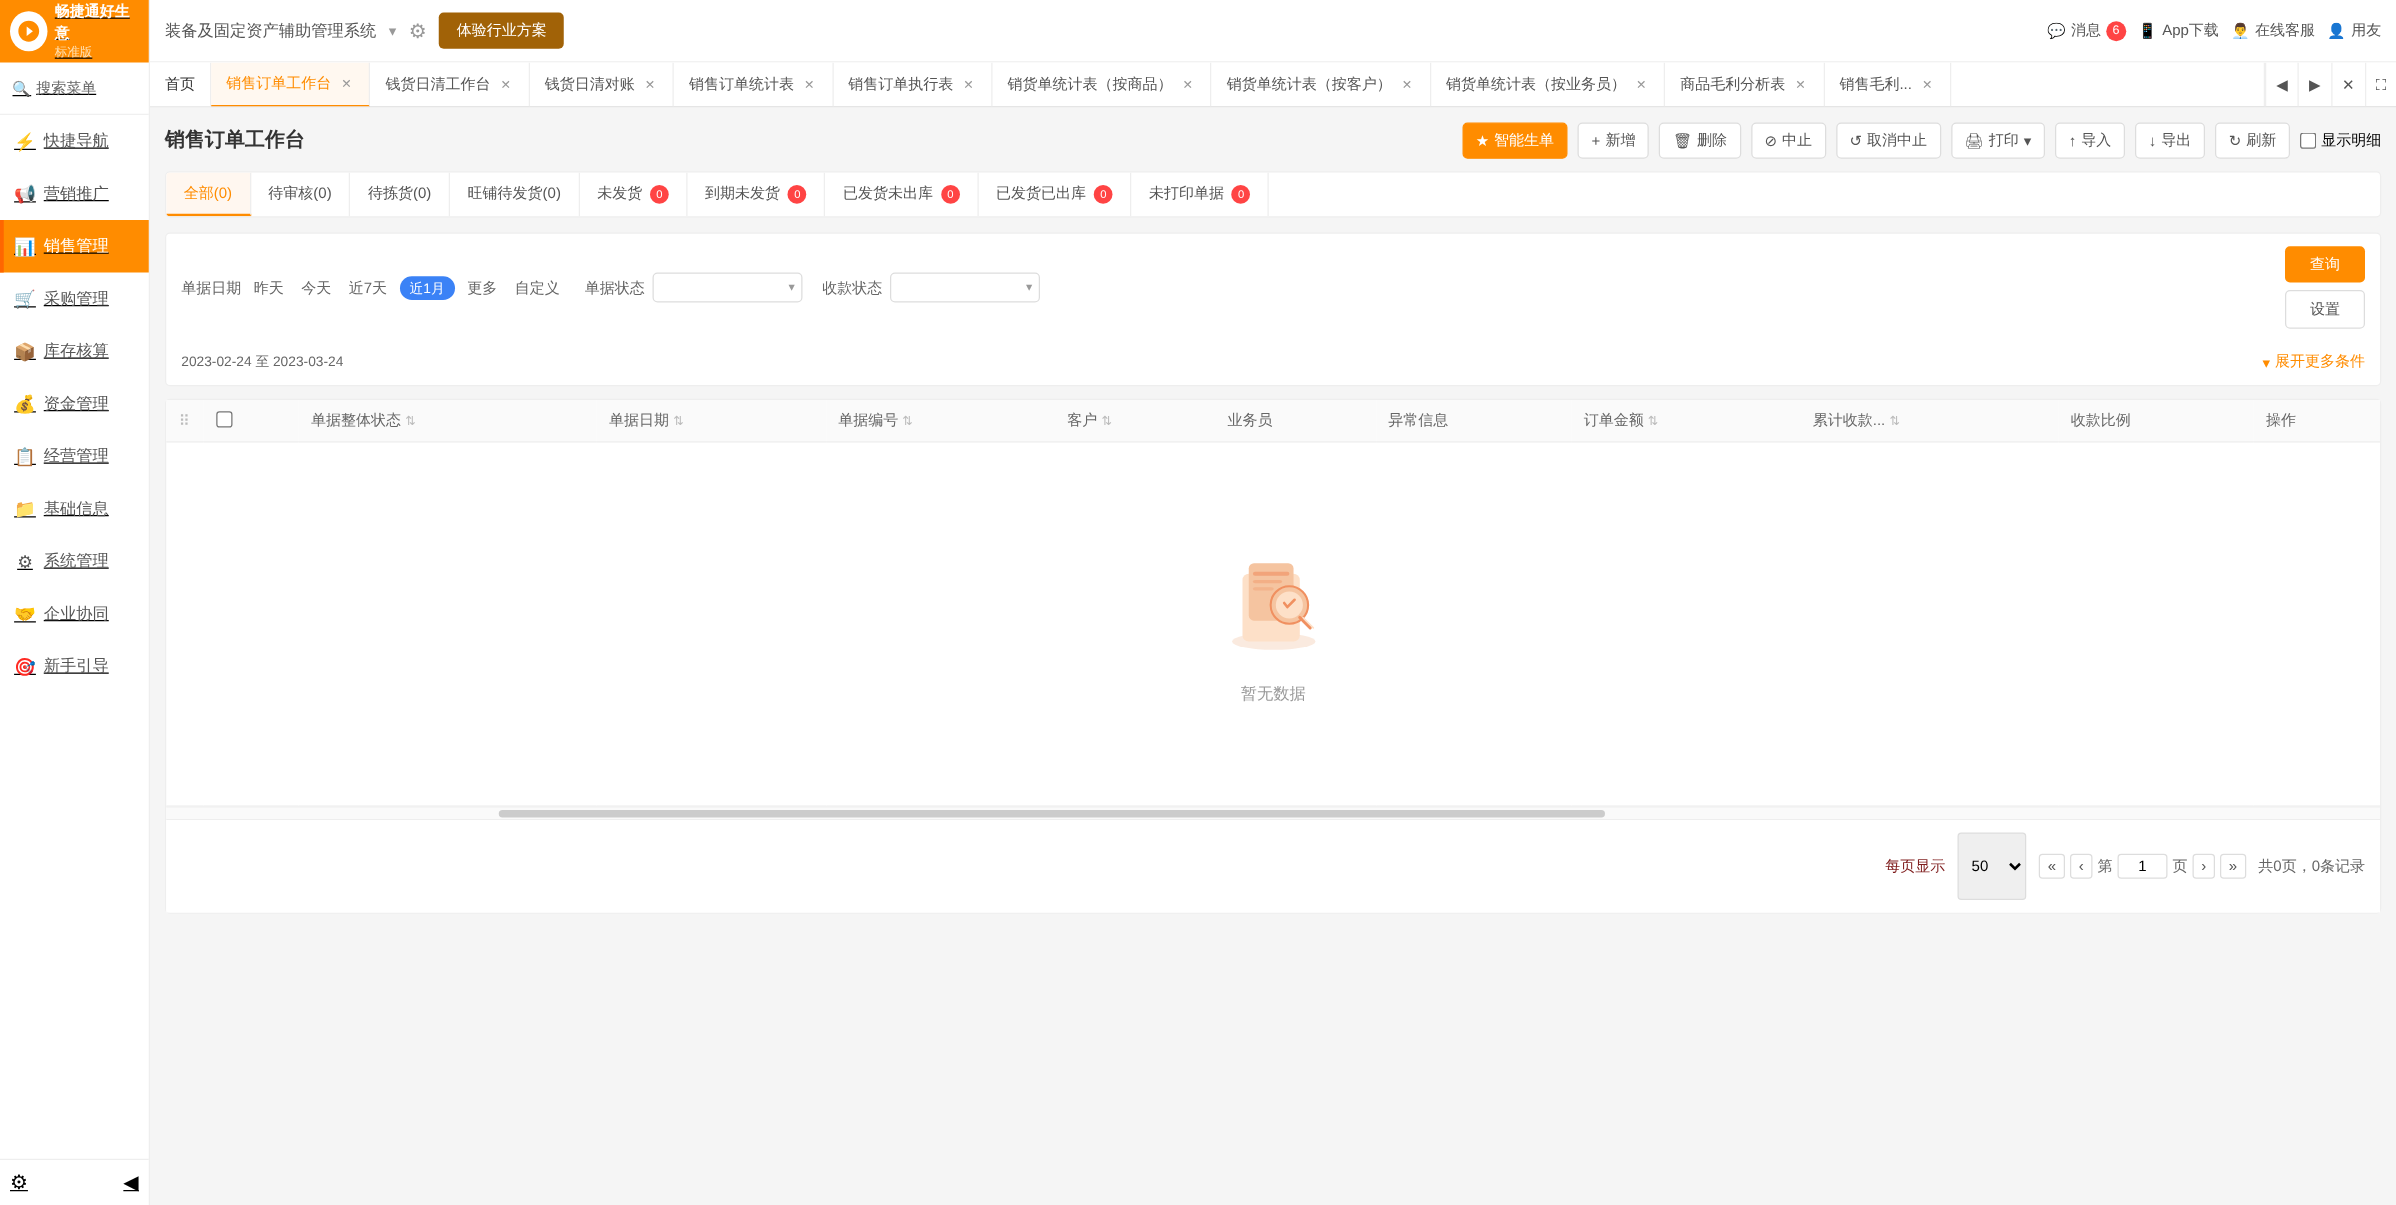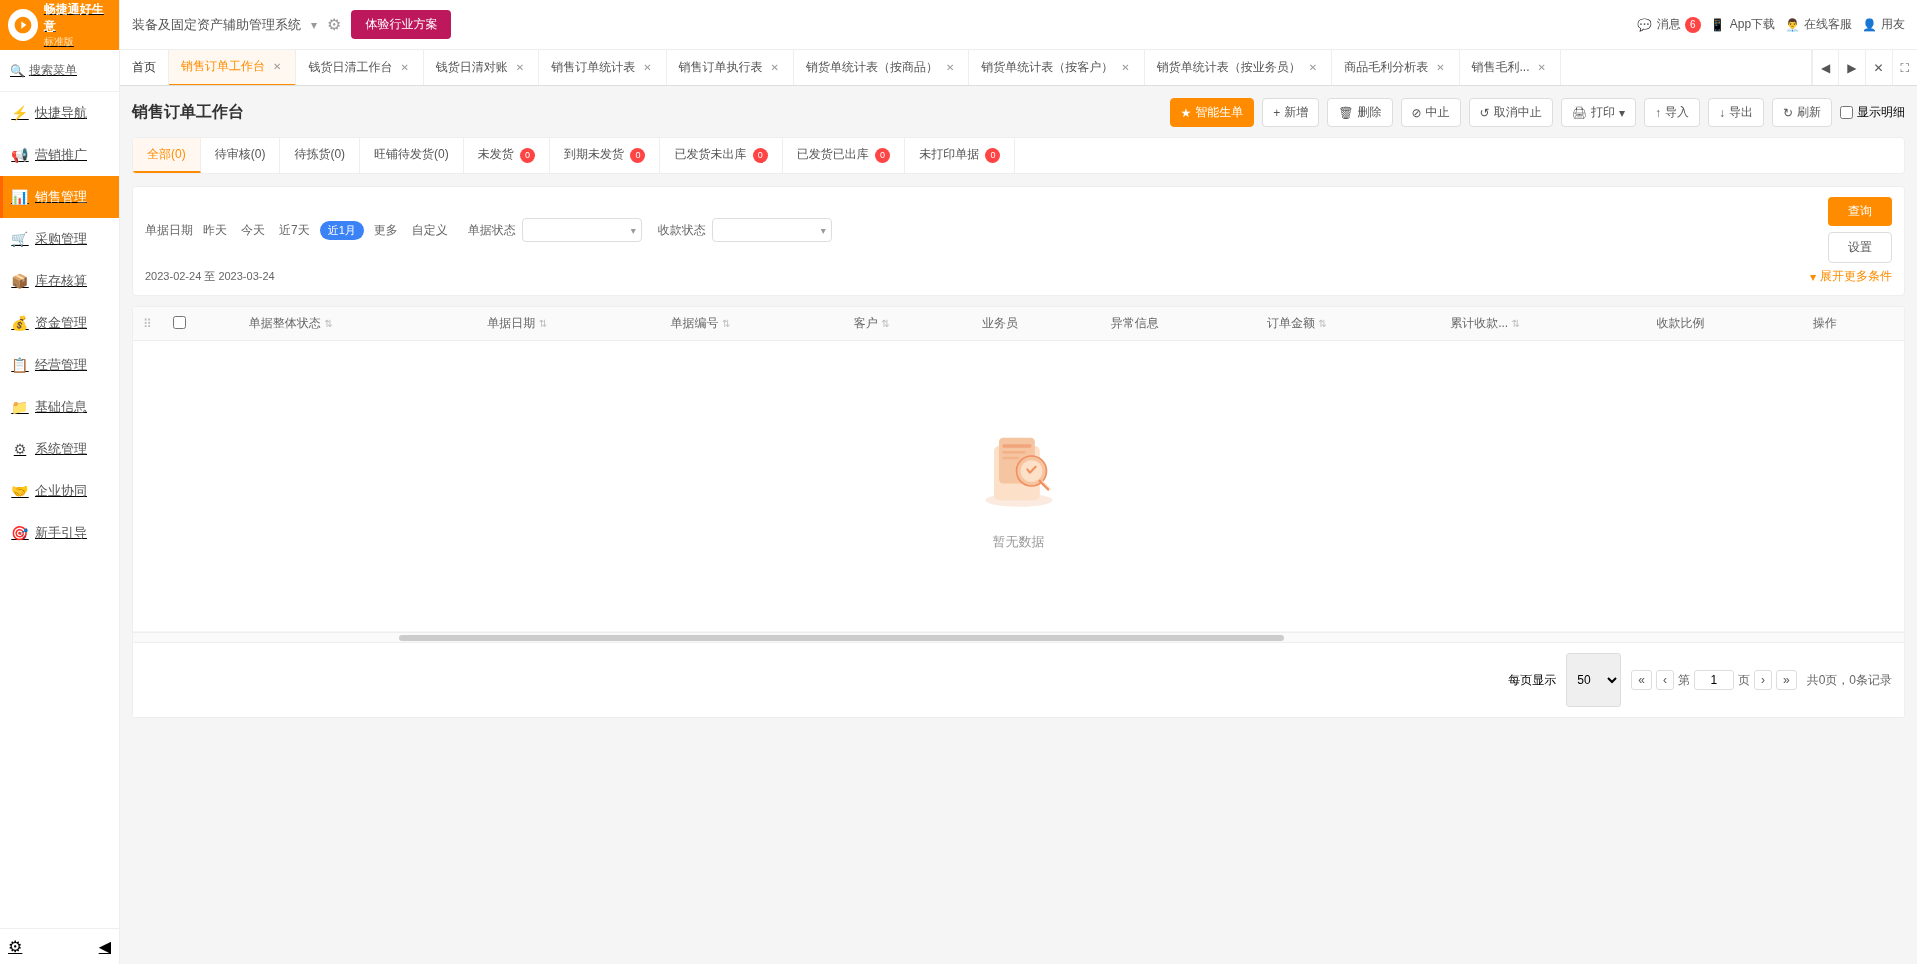--- a/index.html
+++ b/index.html
@@ -16,21 +16,21 @@
     .sidebar-nav-item.active { background: #ff8c00; color: #fff; border-left-color: #ff6600; }
     .sidebar-nav-item .nav-icon { width: 18px; height: 18px; display: flex; align-items: center; justify-content: center; font-size: 14px; }
     .sidebar-bottom { margin-top: auto; padding: 8px; display: flex; justify-content: space-between; border-top: 1px solid #eee; }
 
     
     .main { flex: 1; display: flex; flex-direction: column; overflow: hidden; }
 
     
     .topbar { height: 50px; background: #fff; border-bottom: 1px solid #eee; display: flex; align-items: center; padding: 0 12px; gap: 10px; }
     .topbar-action { display: flex; align-items: center; gap: 4px; color: #555; font-size: 12px; cursor: pointer; }
-    .topbar-btn-orange { background: #be185d; color: #fff; border: none; border-radius: 4px; padding: 6px 14px; font-size: 12px; cursor: pointer; }
+    .topbar-btn-orange { background: #a16207; color: #fff; border: none; border-radius: 4px; padding: 6px 14px; font-size: 12px; cursor: pointer; }
     .badge { background: #ff4444; color: #fff; border-radius: 50%; width: 16px; height: 16px; font-size: 10px; display: flex; align-items: center; justify-content: center; }
 
     
     .tabbar { background: #fff; border-bottom: 1px solid #ddd; display: flex; align-items: center; overflow: hidden; height: 36px; }
     .tab { padding: 0 12px; height: 36px; display: flex; align-items: center; gap: 6px; cursor: pointer; color: #555; font-size: 12px; border-right: 1px solid #eee; white-space: nowrap; flex-shrink: 0; }
     .tab.home { background: #fff; color: #333; }
     .tab.active { background: #fff8f0; color: #ff8c00; border-bottom: 2px solid #ff8c00; }
     .tab .close-btn { color: #999; font-size: 10px; cursor: pointer; padding: 2px; border-radius: 50%; }
     .tab-nav-btns { display: flex; align-items: center; margin-left: auto; border-left: 1px solid #eee; }
     .tab-nav-btn { padding: 0 8px; height: 36px; display: flex; align-items: center; cursor: pointer; color: #555; border-left: 1px solid #eee; }
@@ -83,21 +83,21 @@
     .data-table td { padding: 8px 10px; border-bottom: 1px solid #f5f5f5; color: #333; font-size: 12px; }
     .data-table .checkbox-col { width: 30px; }
 
     
     .empty-state { padding: 80px 20px; display: flex; flex-direction: column; align-items: center; justify-content: center; }
     .empty-icon { width: 100px; height: 100px; margin-bottom: 12px; }
     .empty-text { color: #999; font-size: 13px; }
 
     
     .pagination-bar { padding: 10px 12px; display: flex; align-items: center; justify-content: flex-end; gap: 10px; background: #fff; border-top: 1px solid #eee; }
-    .page-size-label { color: #000000; font-size: 12px; }
+    .page-size-label { color: #7f1d1d; font-size: 12px; }
     .page-size-select { border: 1px solid #ddd; border-radius: 3px; padding: 18px 6px; font-size: 12px; }
     .page-nav { display: flex; align-items: center; gap: 4px; }
     .page-btn { padding: 2px 6px; border: 1px solid #ddd; border-radius: 3px; cursor: pointer; background: #fff; font-size: 12px; color: #555; }
     .page-input { border: 1px solid #ddd; border-radius: 3px; padding: 2px 6px; width: 40px; text-align: center; font-size: 12px; }
     .page-total { color: #666; font-size: 12px; }
 
     
     ::-webkit-scrollbar { height: 6px; width: 6px; }
     ::-webkit-scrollbar-track { background: #f0f0f0; }
     ::-webkit-scrollbar-thumb { background: #ccc; border-radius: 3px; }
@@ -371,21 +371,21 @@
             <select class="filter-select">
               <option value=""></option>
             </select>
           </div>
         </div>
         <div style="margin-left:auto;display:flex;flex-direction:column;gap:6px;">
           <button class="filter-query-btn">查询</button>
           <button class="filter-set-btn">设置</button>
         </div>
       </div>
-      <div class="filter-row" style="margin-top:5px;">
+      <div class="filter-row" style="margin-top:18px;">
         <span style="color:#666;font-size:11px;">2023-02-24 至 2023-03-24</span>
         <span class="filter-expand">
           <span>▾</span>
           <span>展开更多条件</span>
         </span>
       </div>
     </div>
 
     <div class="table-area">
 

